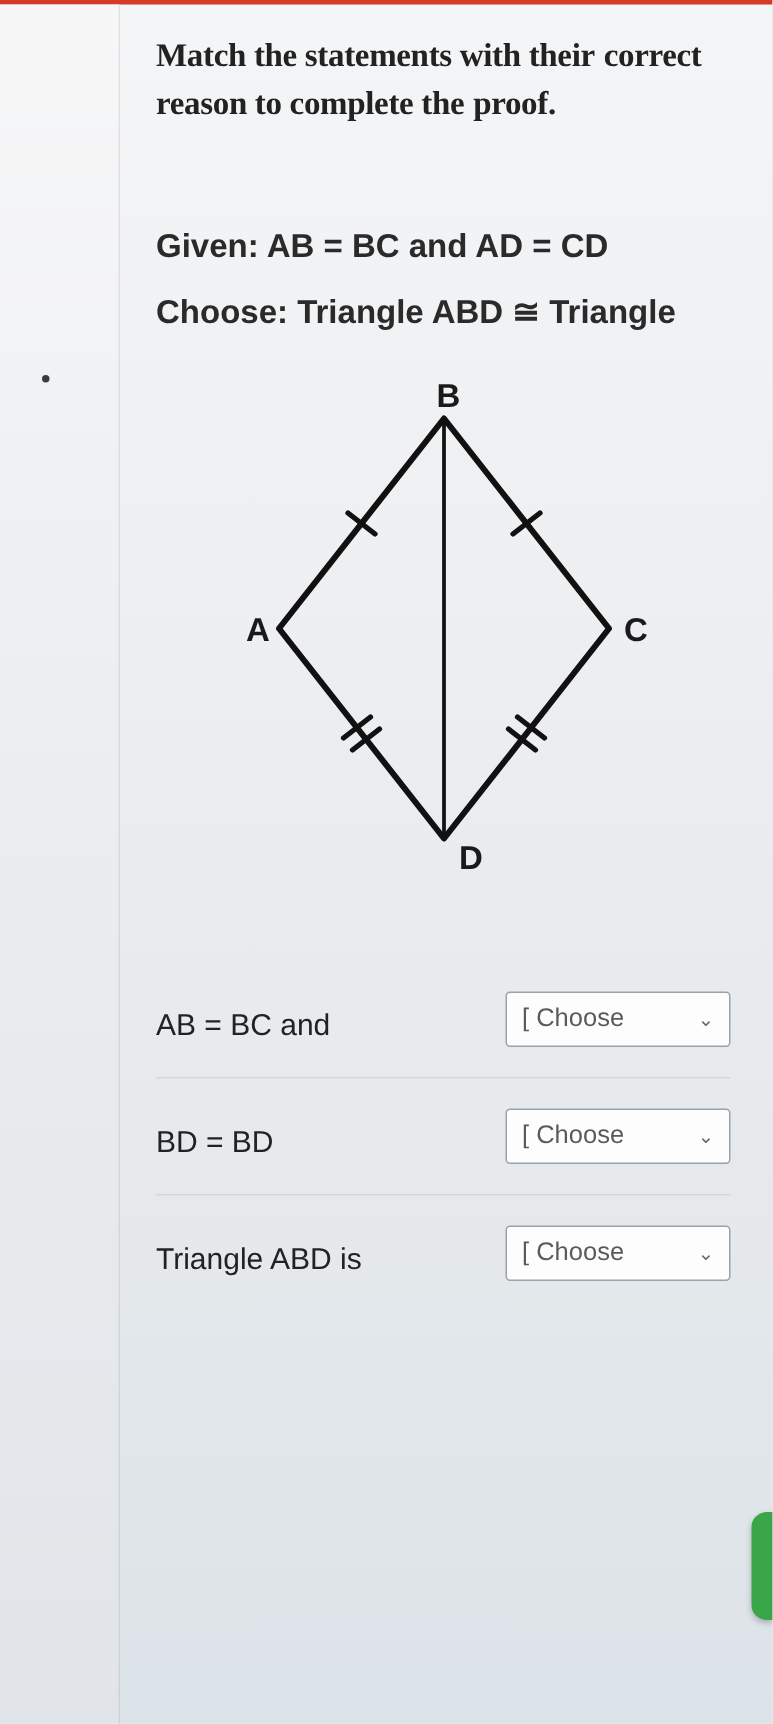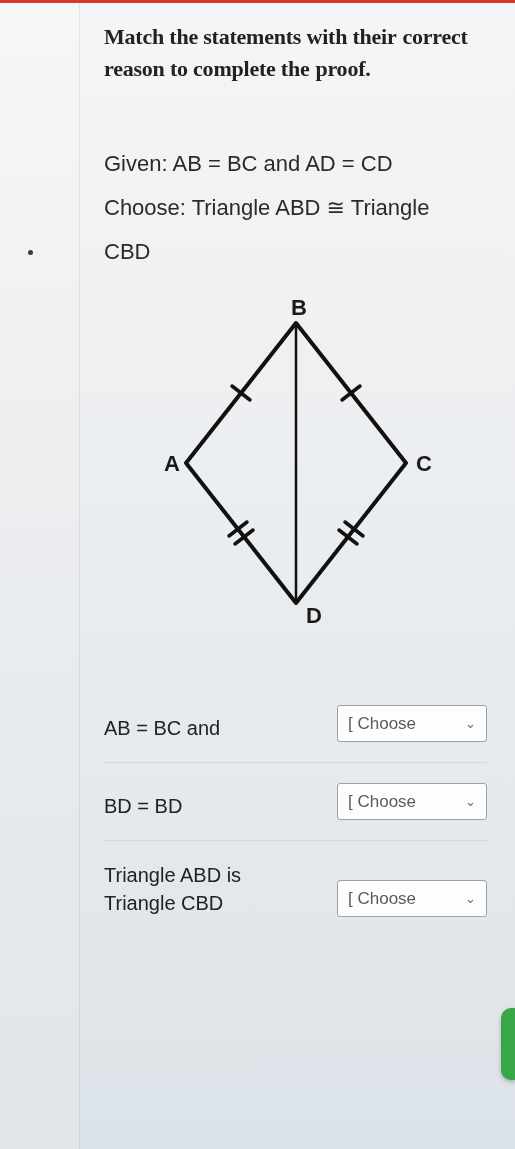--- a/index.html
+++ b/index.html
@@ -43,21 +43,21 @@
       line-height: 1.45;
       font-weight: 600;
       letter-spacing: -0.01em;
     }
     .intro span { display: inline; font-family: Liberation Serif, serif; }
     .given-block {
       margin-top: 62px;
       font-size: 22px;
       line-height: 1.55;
       color: #2a2a2a;
-      font-weight: 400;
+      font-weight: 700;
     }
     .given-block .row { margin-bottom: 10px; }
     .diagram-wrap {
       margin-top: 24px;
       width: 100%;
       display: flex;
       justify-content: center;
     }
     svg.diagram { display: block; }
     .vlabel {
@@ -137,23 +137,20 @@
       </div>
       <div class="row">
         <span>Choose:</span>
         <span>  </span>
         <span>Triangle ABD</span>
         <span> </span>
         <span>≅</span>
         <span> </span>
         <span>Triangle</span>
       </div>
-      <div class="row">
-        <span>CBD</span>
-      </div>
     </div>
 
     <div class="diagram-wrap">
       <svg class="diagram" width="300" height="340" viewBox="0 0 300 340">
 
         <g stroke="#111" stroke-width="4" fill="none" stroke-linecap="round" stroke-linejoin="round">
           <path d="M 40 170 L 150 30 L 260 170 L 150 310 Z"></path>
           <line x1="150" y1="30" x2="150" y2="310" stroke-width="2.5"></line>
         </g>
 
@@ -198,21 +195,20 @@
         </div>
         <div class="select-box">
           <span>[ Choose</span>
           <span class="chev">⌄</span>
         </div>
       </div>
 
       <div class="proof-row">
         <div class="statement">
           <div>Triangle ABD is</div>
-          <div>Triangle CBD</div>
         </div>
         <div class="select-box">
           <span>[ Choose</span>
           <span class="chev">⌄</span>
         </div>
       </div>
 
     </div>
   </div>
 

